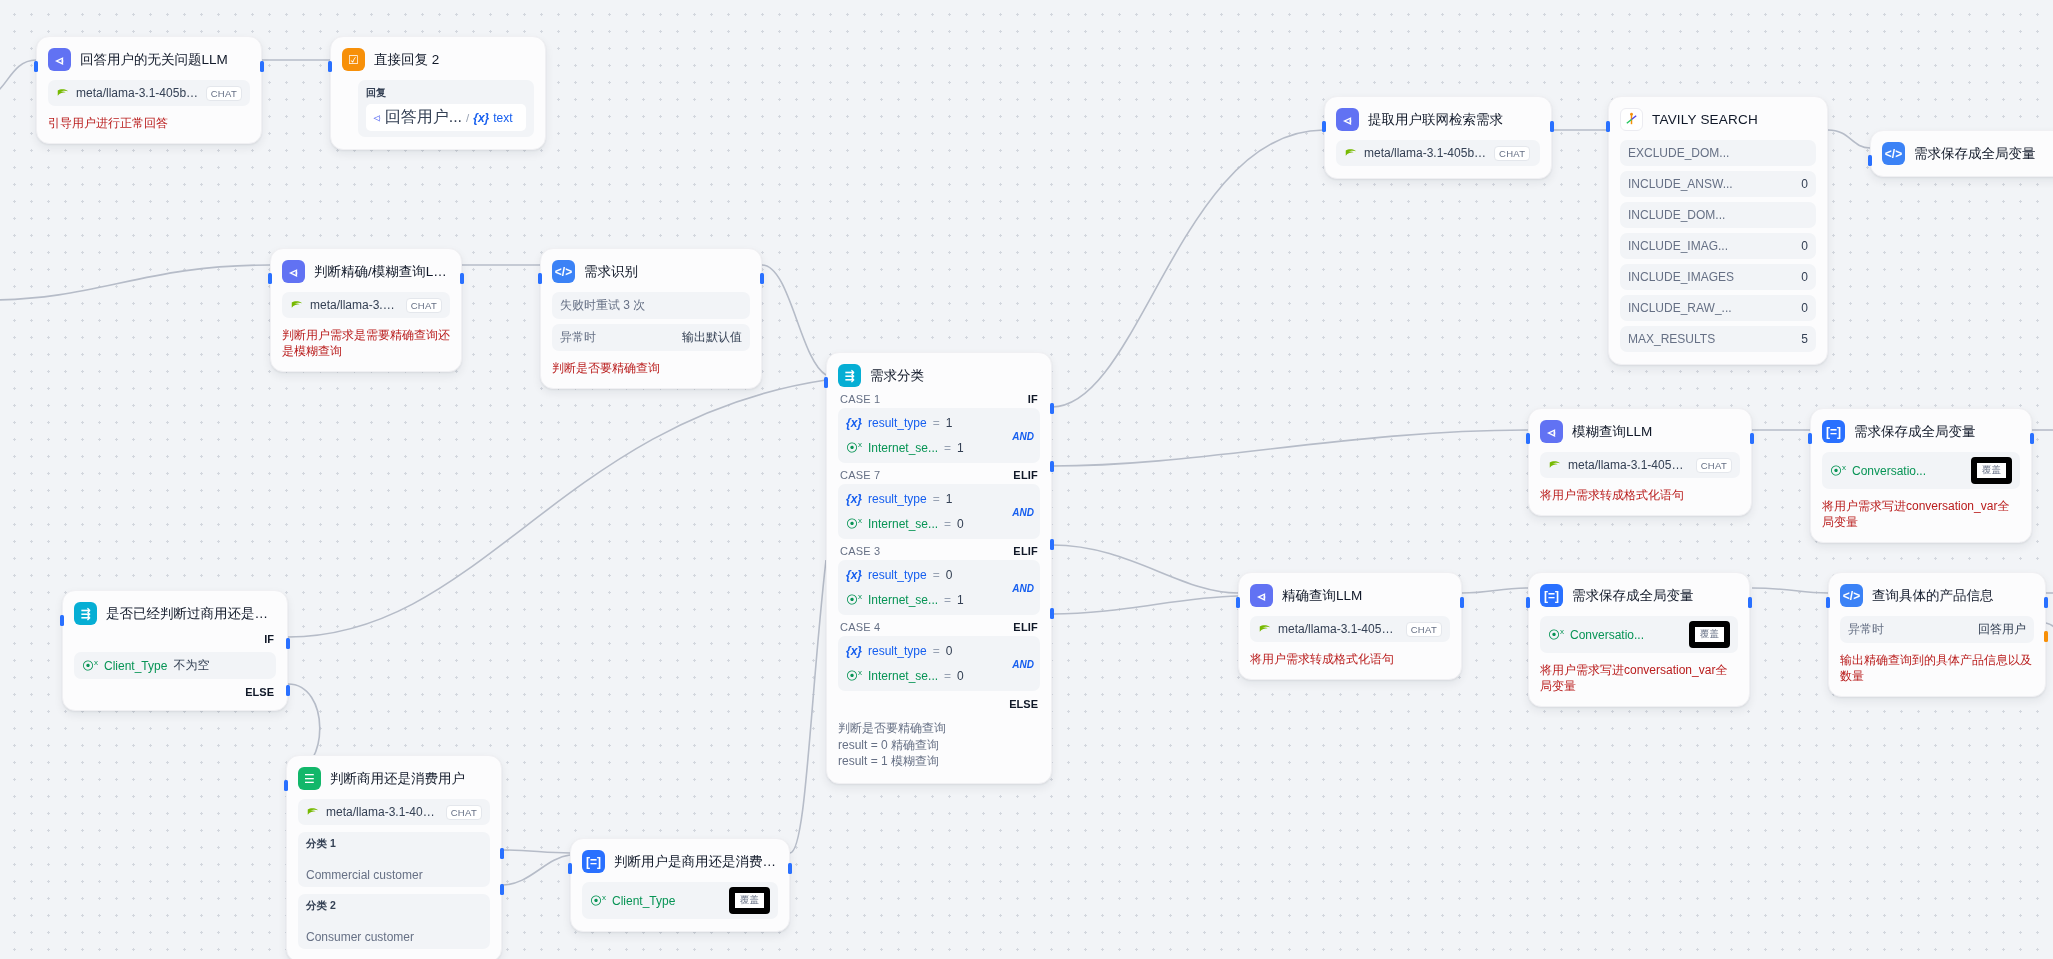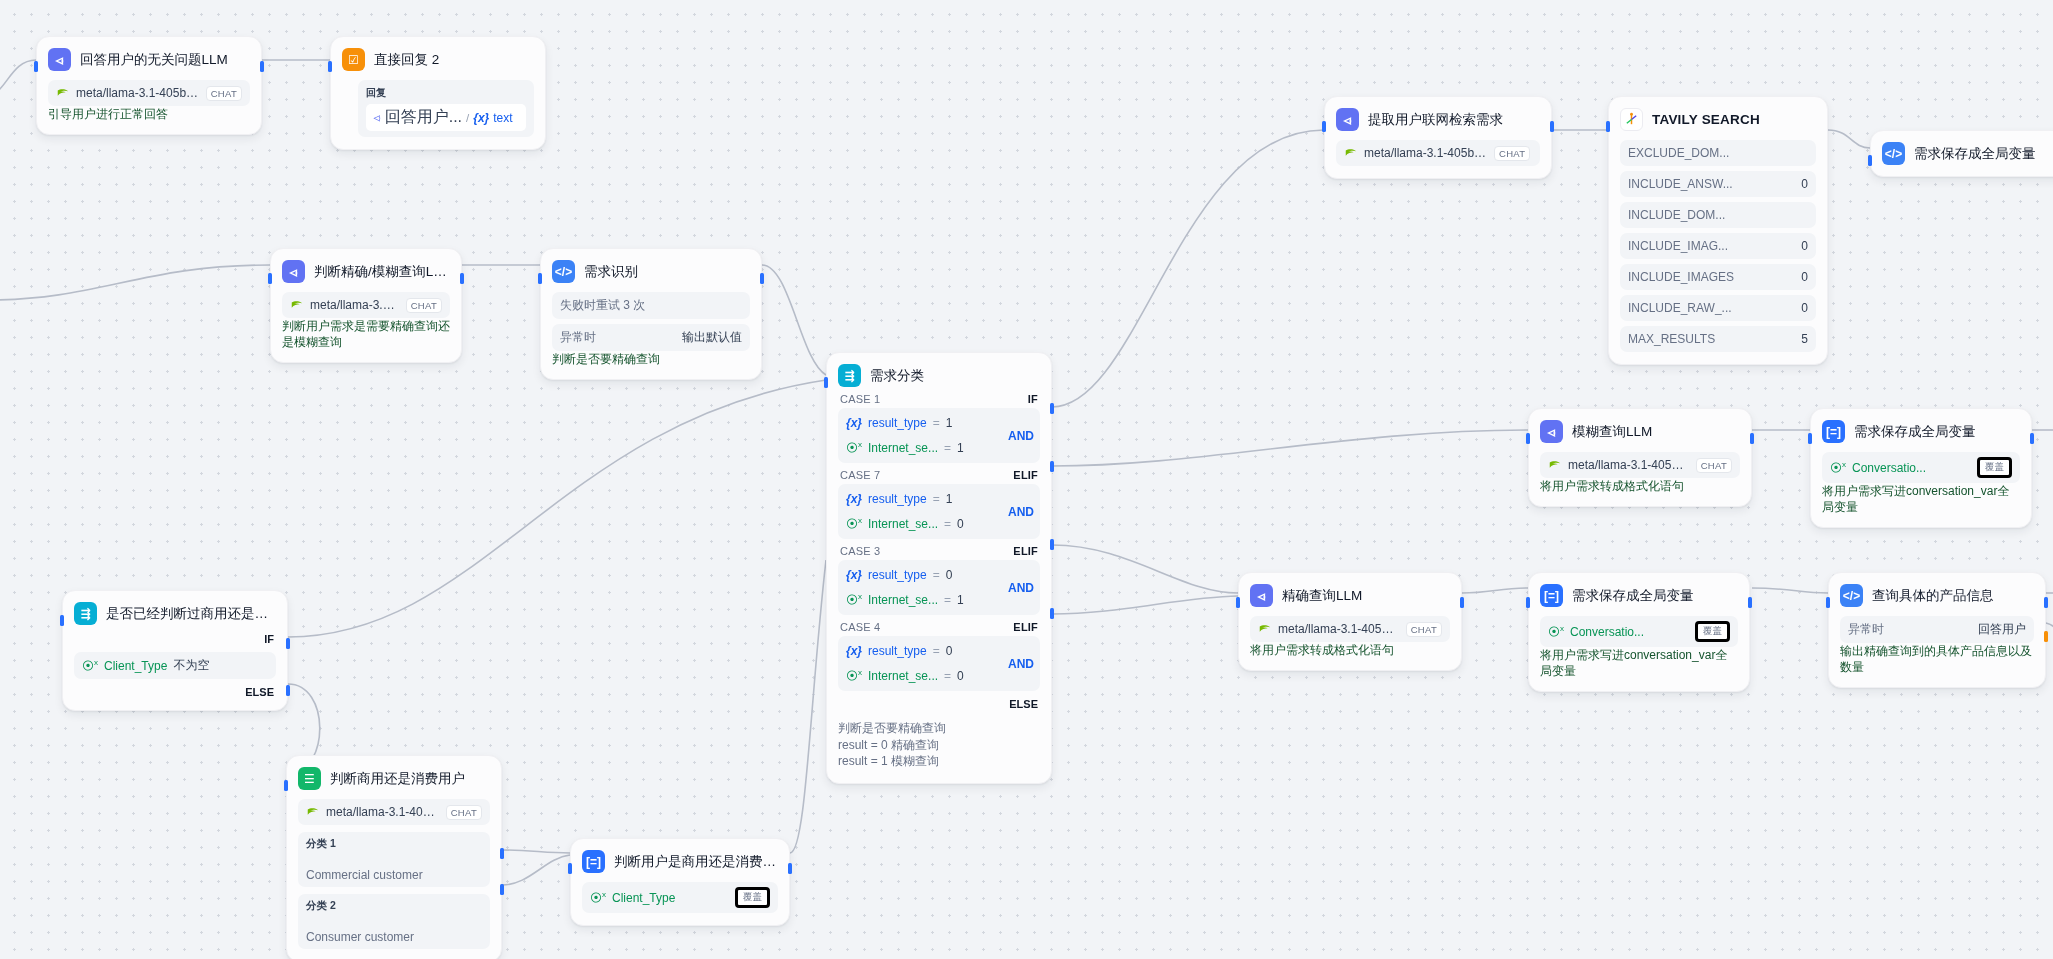--- a/index.html
+++ b/index.html
@@ -36,67 +36,67 @@
   .ico-ans   { background: #f79009; }
   .ico-code  { background: #3b82f6; }
   .ico-ifelse{ background: #06aed4; }
   .ico-assign{ background: #2970ff; }
   .ico-class { background: #12b76a; }
   .ico-tool  { background: #fff; border: 1px solid #ececf1; }
   .node-title {
     font-size: 13.5px; font-weight: 400; color: #101828;
     white-space: nowrap; overflow: hidden; text-overflow: ellipsis;
   }
-  .node-title.thin { font-weight: 700; letter-spacing: .2px; }
+  .node-title.thin { font-weight: 400; letter-spacing: .2px; }
 
   .row {
     margin-top: 9px; background: #f2f4f7; border-radius: 7px;
     padding: 5px 8px; display: flex; align-items: center; gap: 6px;
     font-size: 12px; color: #344054; min-height: 26px;
   }
   .row.tight { margin-top: 5px; }
   .row .spacer { flex: 1 1 auto; }
   .row .val { color: #667085; font-size: 12px; }
   .row .num { color: #344054; font-size: 12px; }
   .model-name {
     font-size: 12px; color: #344054; white-space: nowrap;
     overflow: hidden; text-overflow: ellipsis; max-width: 124px;
   }
   .chip {
     font-size: 9.5px; color: #667085; border: 1px solid #e4e7ec;
     background: #fff; border-radius: 4px; padding: 1px 4px; letter-spacing: .3px;
   }
   .badge-cover {
-    font-size: 9.5px; color: #667085; border: 3px solid #000000;
+    font-size: 9.5px; color: #667085; border: 6px solid #000000;
     background: #fff; border-radius: 4px; padding: 1px 5px;
   }
   .nv-ico { width: 14px; height: 12px; flex: 0 0 14px; }
   .desc {
-    font-size: 12px; line-height: 16px; color: #14532d;
+    margin-top: 9px; font-size: 12px; line-height: 16px; color: #b91c1c;
     word-break: break-all;
   }
   .var-green { color: #079455; font-size: 12px; white-space: nowrap;
     overflow: hidden; text-overflow: ellipsis; }
   .var-blue  { color: #155eef; font-size: 12px; }
   .braces    { color: #155eef; font-size: 12px; font-style: italic; font-weight: 700; }
 
   
   .case-line {
     display: flex; align-items: center; justify-content: space-between;
     font-size: 11px; color: #667085; padding: 6px 2px 3px 2px; letter-spacing: .2px;
   }
   .case-line .kw { color: #101828; font-weight: 700; font-size: 11px; }
   .cond-group { background: #f2f4f7; border-radius: 7px; padding: 3px 0; position: relative; }
   .cond {
     display: flex; align-items: center; gap: 6px;
     padding: 5px 8px; font-size: 12px; color: #344054;
   }
   .and-tag {
     position: absolute; right: 6px; top: 50%; transform: translateY(-50%);
-    font-size: 12px; color: #155eef; font-weight: 600;
+    font-size: 10px; color: #155eef; font-weight: 600; font-style: italic;
   }
   .else-line { text-align: right; font-size: 11px; color: #101828; font-weight: 700; padding: 7px 2px 2px; }
   .summary { margin-top: 8px; font-size: 12px; line-height: 16.5px; color: #667085; }
 
   
   .clsrow { margin-top: 7px; background: #f2f4f7; border-radius: 7px; padding: 5px 8px; }
   .clsrow .lab { font-size: 10.5px; color: #344054; font-weight: 700; }
   .clsrow .txt { font-size: 12px; color: #667085; margin-top: 17px; }
 
   

